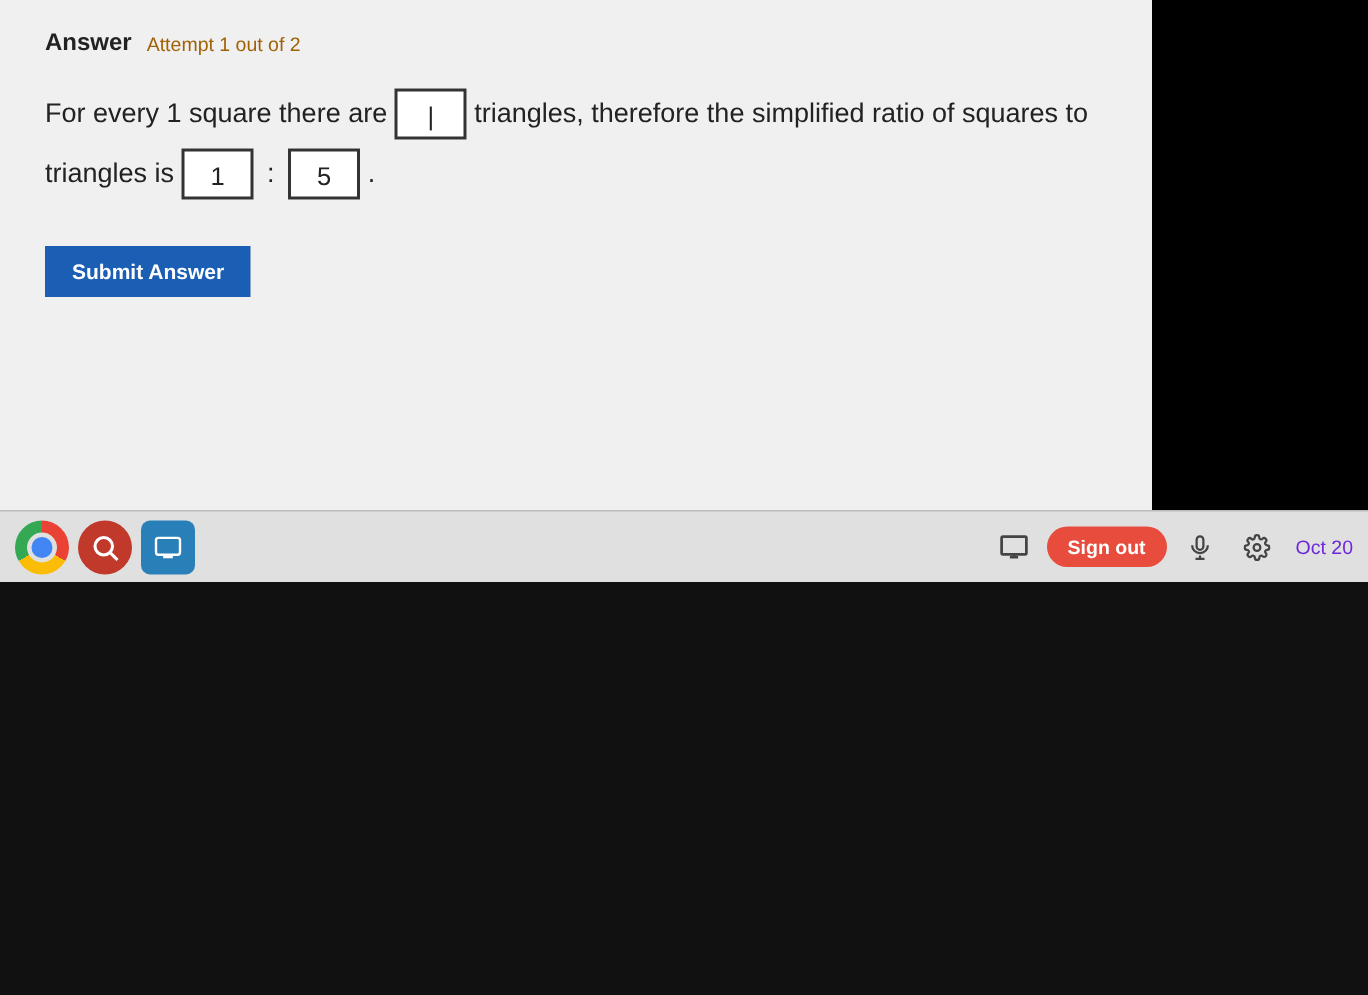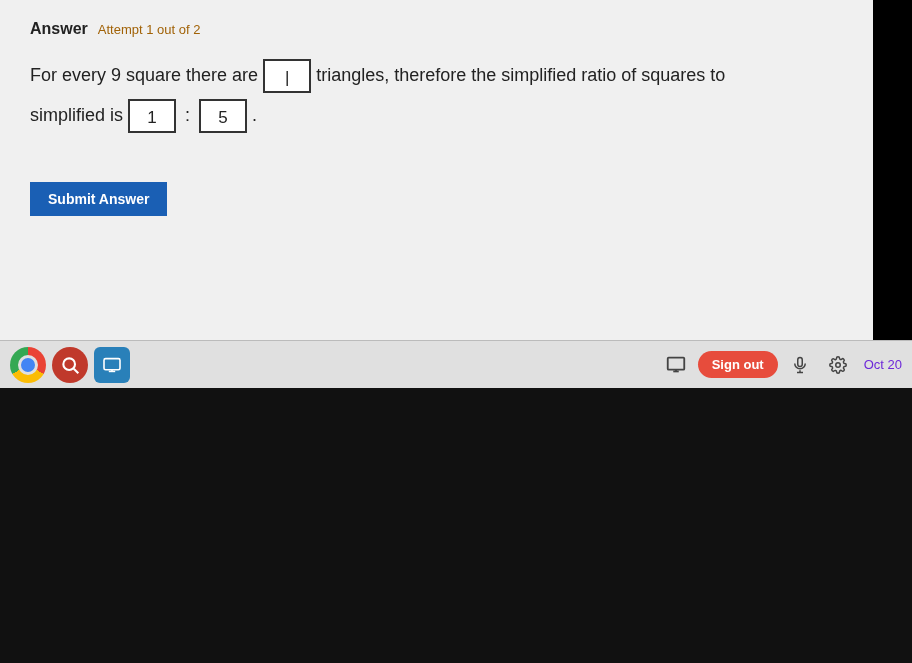--- a/index.html
+++ b/index.html
@@ -6,21 +6,21 @@
     body {
       width: 912px;
       height: 663px;
       overflow: hidden;
       font-family: Arial, sans-serif;
       background: #000;
     }
 
     
     .main-content {
-      width: 873px;
+      width: 768px;
       height: 340px;
       background: #f0f0f0;
       padding: 20px 30px;
       position: relative;
     }
 
     .answer-header {
       display: flex;
       align-items: center;
       gap: 10px;
@@ -69,21 +69,21 @@
     .submit-btn {
       display: inline-block;
       background: #1a5fb4;
       color: #fff;
       font-size: 14px;
       font-weight: bold;
       padding: 9px 18px;
       border-radius: 0;
       border: none;
       cursor: pointer;
-      margin-top: 26px;
+      margin-top: 8px;
     }
 
     
     .taskbar {
       width: 912px;
       height: 48px;
       background: #e0e0e0;
       display: flex;
       align-items: center;
       padding: 18px 10px;
@@ -202,25 +202,25 @@
 <body>
 
 <div class="main-content">
 
   <div class="answer-header">
     <span class="answer-label">Answer</span>
     <span class="attempt-text">Attempt 1 out of 2</span>
   </div>
 
   <div class="sentence-block">
-    <span>For every 9 square there are</span>
+    <span>For every 1 square there are</span>
     <span class="inline-input">|</span>
     <span>triangles, therefore the simplified ratio of squares to</span>
     <br>
-    <span>simplified is</span>
+    <span>triangles is</span>
     <span class="inline-input">1</span>
     <span class="colon-sep">:</span>
     <span class="inline-input">5</span>
     <span>.</span>
   </div>
 
   <button class="submit-btn">Submit Answer</button>
 
 </div>
 

